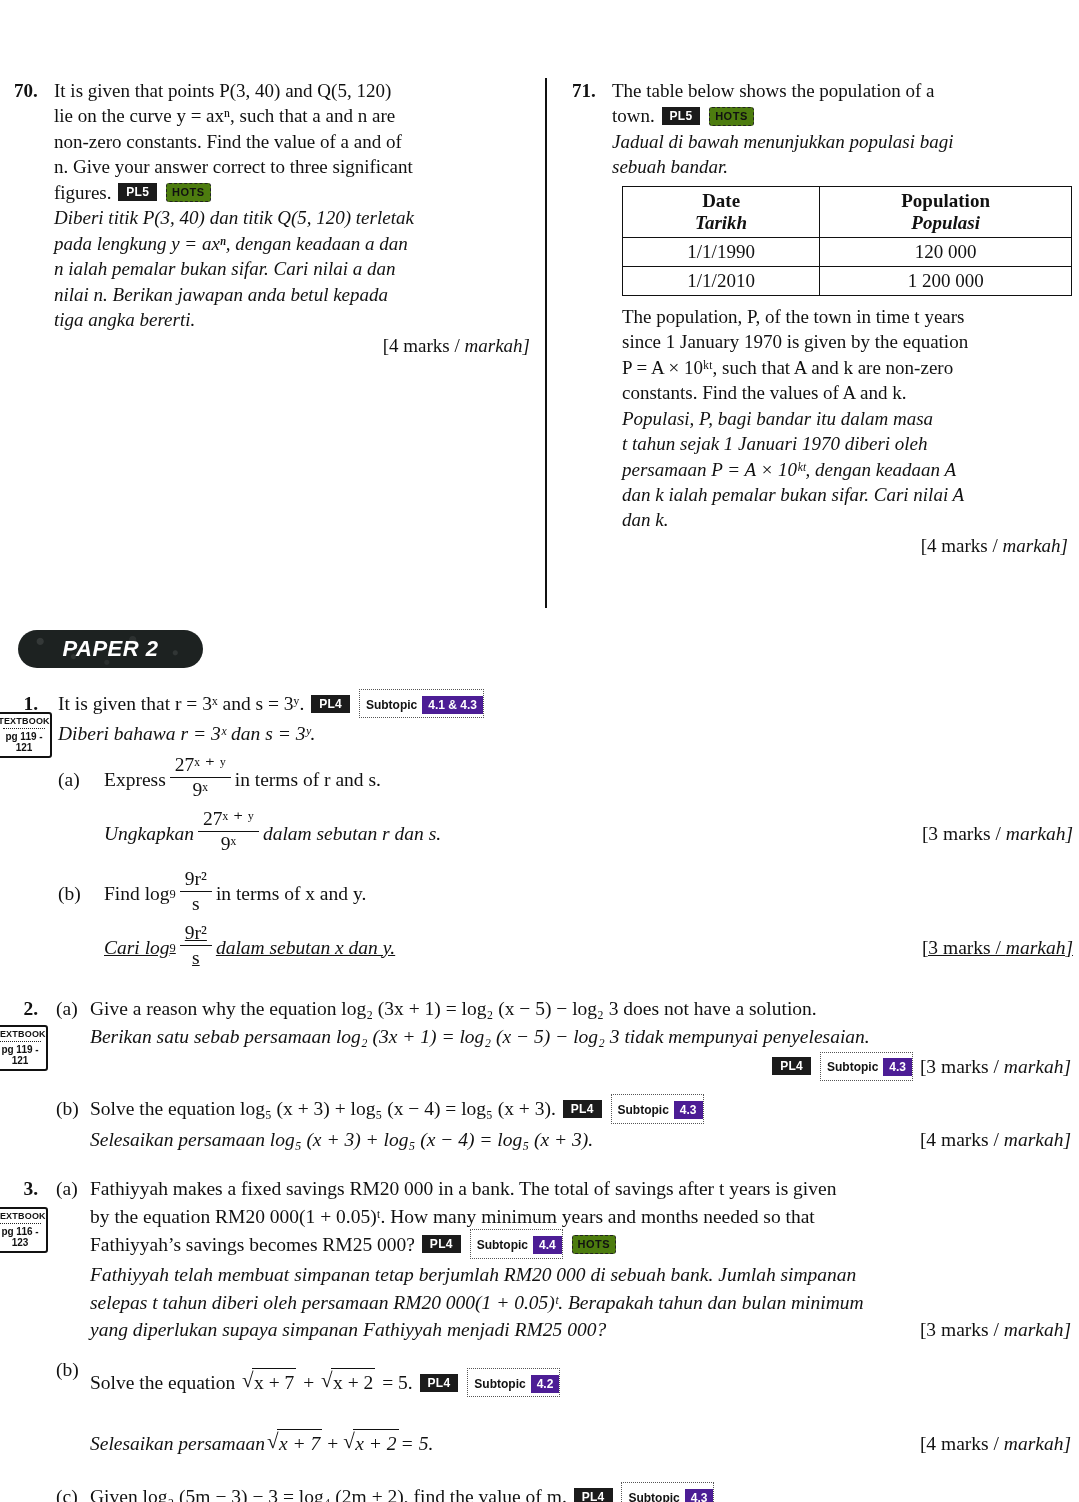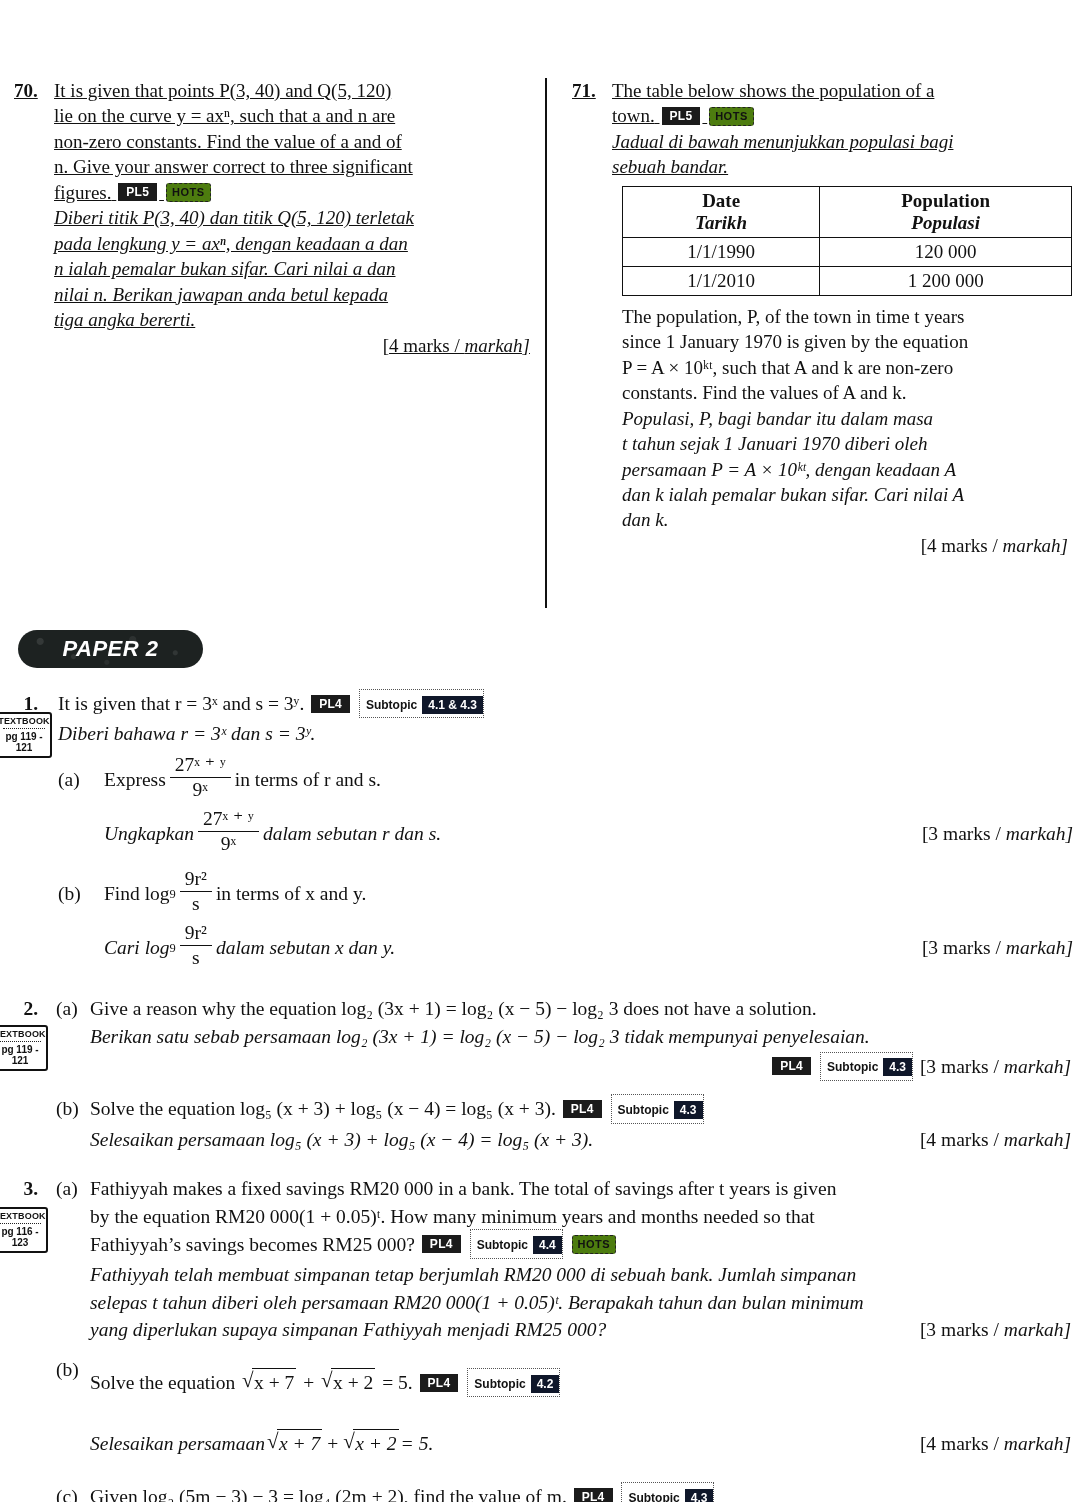--- a/index.html
+++ b/index.html
@@ -17,21 +17,21 @@
   
   .top { position:absolute; left:0; top:0; width:1079px; height:615px; }
   .divider {
     position:absolute; left:545px; top:78px; width:2px; height:530px;
     background:#111;
   }
   .col { position:absolute; top:78px; }
   .col-left  { left:14px;  width:516px; }
   .col-right { left:572px; width:500px; }
 
-  .qrow { display:flex; align-items:flex-start;text-decoration:underline; }
+  .qrow { display:flex; align-items:flex-start; }
   .qrow .num { width:40px; flex:0 0 40px; font-weight:bold; font-size:19px; line-height:1.34; }
   .qrow .body { flex:1 1 auto; font-size:19px; line-height:1.34; }
 
   .eng { font-style:normal; }
   .mal { font-style:italic; }
 
   .marks { text-align:right; font-size:19px; line-height:1.34; }
   .marks .mk { font-style:normal; }
   .marks .mkit { font-style:italic; }
 
@@ -59,21 +59,21 @@
     margin:0 2px; position:relative; top:-2px;
     border:1px dotted #555; background:#fff;
     font-family:"Liberation Sans", sans-serif;
     white-space:nowrap;
   }
   .badge-sub .lbl {
     display:inline-block; color:#111; font-weight:bold; font-size:12px;
     padding:3px 5px 3px 6px; line-height:1; vertical-align:middle;
   }
   .badge-sub .val {
-    display:inline-block; background:#0f172a; color:#fff;
+    display:inline-block; background:#4c1d95; color:#fff;
     font-weight:bold; font-size:12px; line-height:1;
     padding:3px 6px; vertical-align:middle;
   }
 
   
   .stamp {
     position:absolute; width:56px;
     border:2px solid #111; border-radius:3px;
     background:#fff; padding:2px 0 3px 0;
     font-family:"Liberation Sans", sans-serif;
@@ -266,21 +266,21 @@
         <div style="display:flex; align-items:center;">
           <span style="flex:0 0 46px;">(b)</span>
           <span class="eng">Find log</span>
             <sub>9</sub>
           <span class="frac">
             <span class="n">9r²</span>
             <span class="d">s</span>
           </span>
           <span class="eng">in terms of x and y.</span>
         </div>
-        <div style="display:flex; align-items:center; margin-top:6px; padding-left:46px;">
+        <div style="display:flex; align-items:center; margin-top:6px; padding-left:46px;text-decoration:underline;">
           <span class="mal">Cari log</span>
             <sub>9</sub>
           <span class="frac">
             <span class="n">9r²</span>
             <span class="d">s</span>
           </span>
           <span class="mal">dalam sebutan x dan y.</span>
           <span style="margin-left:auto; padding-right:6px; white-space:nowrap;"><span class="eng">[3 marks / </span><span class="mal">markah]</span></span>
         </div>
       </div>

